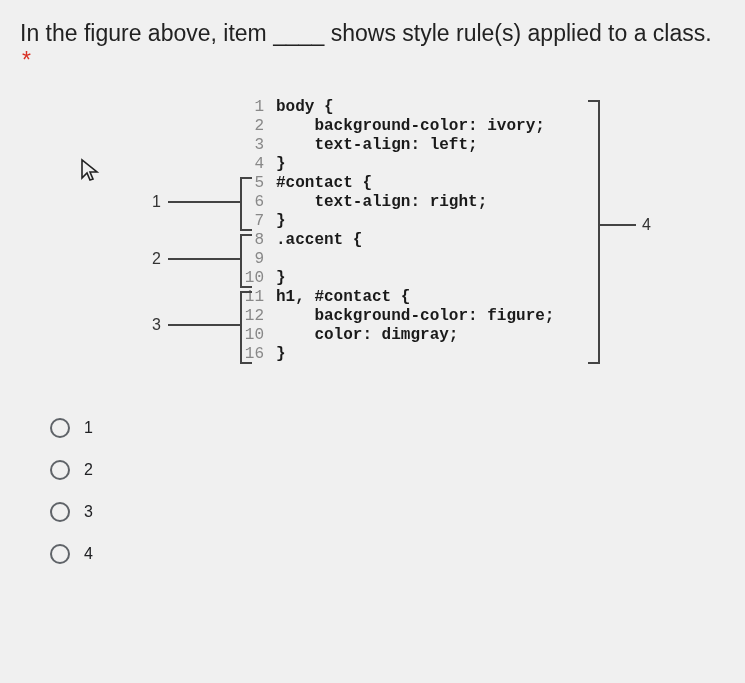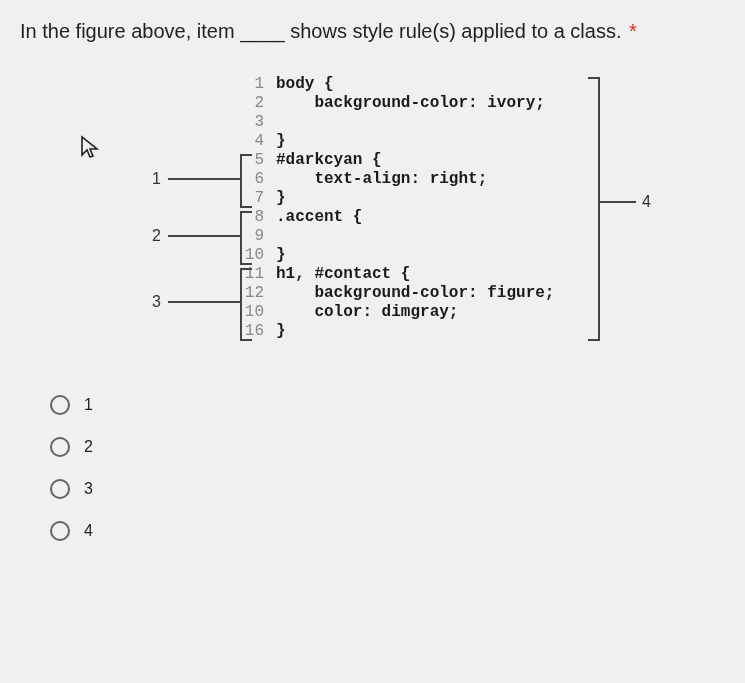--- a/index.html
+++ b/index.html
@@ -5,23 +5,23 @@
     body {
       margin: 0;
       padding: 20px;
       font-family: Arial, sans-serif;
       background: #f0f0f0;
       color: #333;
       width: 745px;
       box-sizing: border-box;
     }
     .question-text {
-      font-size: 20px;
+      font-size: 23px;
       color: #222;
-      margin-bottom: 32px;
+      margin-bottom: 24px;
       font-weight: 400;
     }
     .required-star {
       color: #d93025;
       margin-left: 2px;
     }
     .figure-container {
       position: relative;
       width: 600px;
       height: 280px;
@@ -104,23 +104,23 @@
 
   <span class="cursor-icon">
     <svg width="20" height="24" viewBox="0 0 20 24">
         <path d="M2 2 L2 20 L7 15 L10 22 L13 21 L10 14 L17 14 Z" fill="none" stroke="#222" stroke-width="1.6"></path>
       </svg>
   </span>
 
   <div class="code-block">
     <div class="code-line"><span class="line-num">1</span><span>body {</span></div>
     <div class="code-line"><span class="line-num">2</span><span>    background-color: ivory;</span></div>
-    <div class="code-line"><span class="line-num">3</span></div>
+    <div class="code-line"><span class="line-num">3</span><span>    text-align: left;</span></div>
     <div class="code-line"><span class="line-num">4</span><span>}</span></div>
-    <div class="code-line"><span class="line-num">5</span><span>#darkcyan {</span></div>
+    <div class="code-line"><span class="line-num">5</span><span>#contact {</span></div>
     <div class="code-line"><span class="line-num">6</span><span>    text-align: right;</span></div>
     <div class="code-line"><span class="line-num">7</span><span>}</span></div>
     <div class="code-line"><span class="line-num">8</span><span>.accent {</span></div>
     <div class="code-line"><span class="line-num">9</span></div>
     <div class="code-line"><span class="line-num">10</span><span>}</span></div>
     <div class="code-line"><span class="line-num">11</span><span>h1, #contact {</span></div>
     <div class="code-line"><span class="line-num">12</span><span>    background-color: figure;</span></div>
     <div class="code-line"><span class="line-num">10</span><span>    color: dimgray;</span></div>
     <div class="code-line"><span class="line-num">16</span><span>}</span></div>
   </div>

